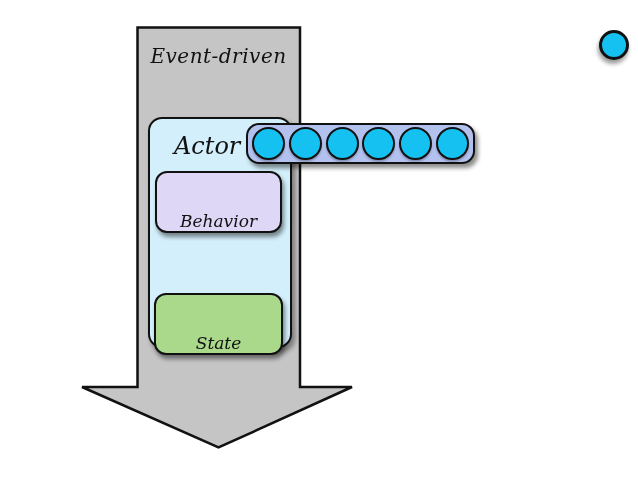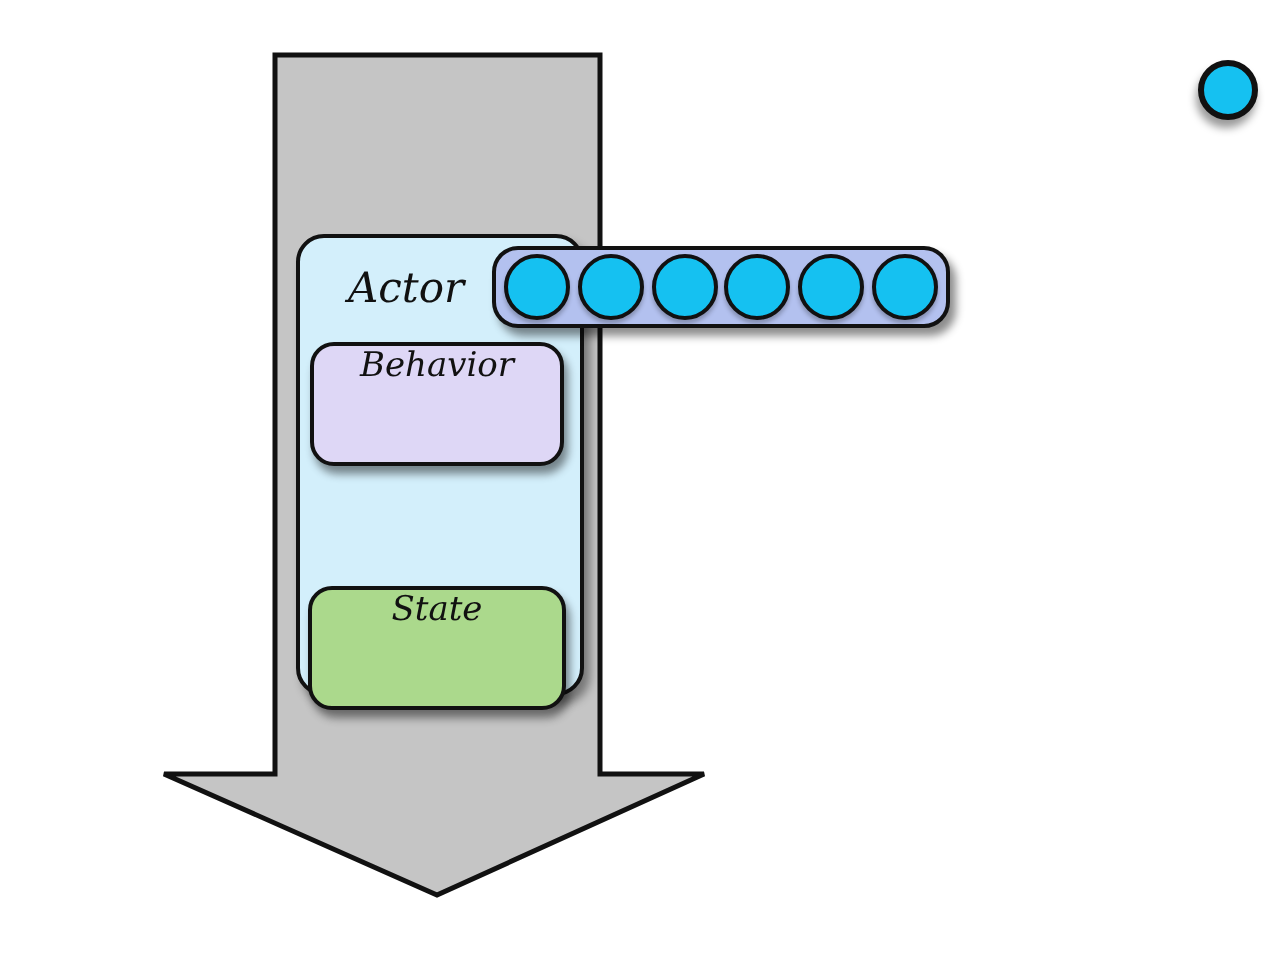--- a/index.html
+++ b/index.html
@@ -34,30 +34,30 @@
     width: 144px; height: 231px;
     box-sizing: border-box;
     background: var(--actor-fill, #d3effb);
     border: 2px solid var(--outline, #111);
     border-radius: 14px;
     box-shadow: 3px 4px 5px rgba(0,0,0,0.40);
   }
   .actor-label {
     position: absolute;
     left: 24px; top: 13px;
-    font-size: 21px;
+    font-size: 24px;
   }
   .inner-box {
     position: absolute;
     box-sizing: border-box;
     border: 2px solid var(--outline, #111);
     border-radius: 12px;
     box-shadow: 2px 4px 4px rgba(0,0,0,0.45);
     display: flex;
-    align-items: flex-start;
+    align-items: flex-end;
     justify-content: center;
     font-size: 17px;
   }
   .behavior-box {
     left: 5px; top: 52px;
     width: 127px; height: 62px;
     background: var(--behavior-fill, #ded7f6);
   }
   .state-box {
     left: 4px; top: 162px;
@@ -101,20 +101,21 @@
 </head>
 <body>
 
 <div class="canvas">
 
   <svg class="arrow-svg" width="638" height="479" viewBox="0 0 638 479">
     <polygon points="137.5,27.5 300,27.5 300,387 352,387 218.5,447.5 82,387 137.5,387"></polygon>
   </svg>
 
   <div class="thread-title">
+    <div>Event-driven</div>
   </div>
 
   <div class="actor-box">
     <div class="actor-label">Actor</div>
     <div class="inner-box behavior-box">
       <span>Behavior</span>
     </div>
     <div class="inner-box state-box">
       <span>State</span>
     </div>

